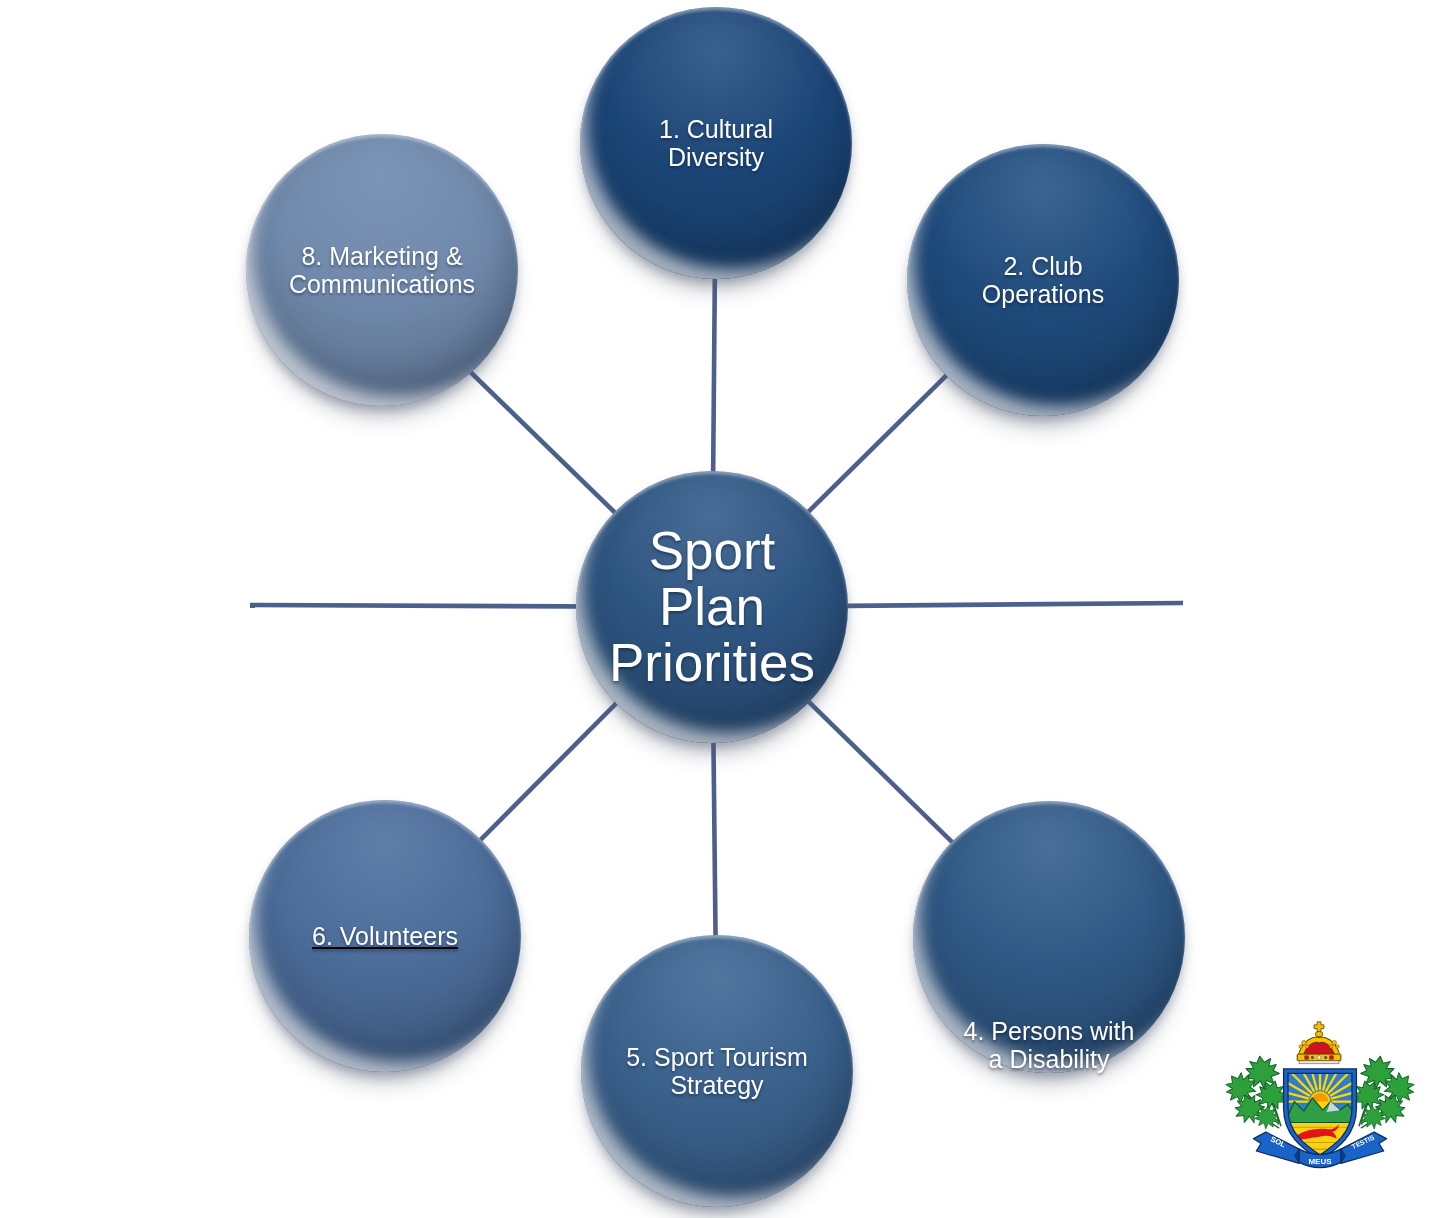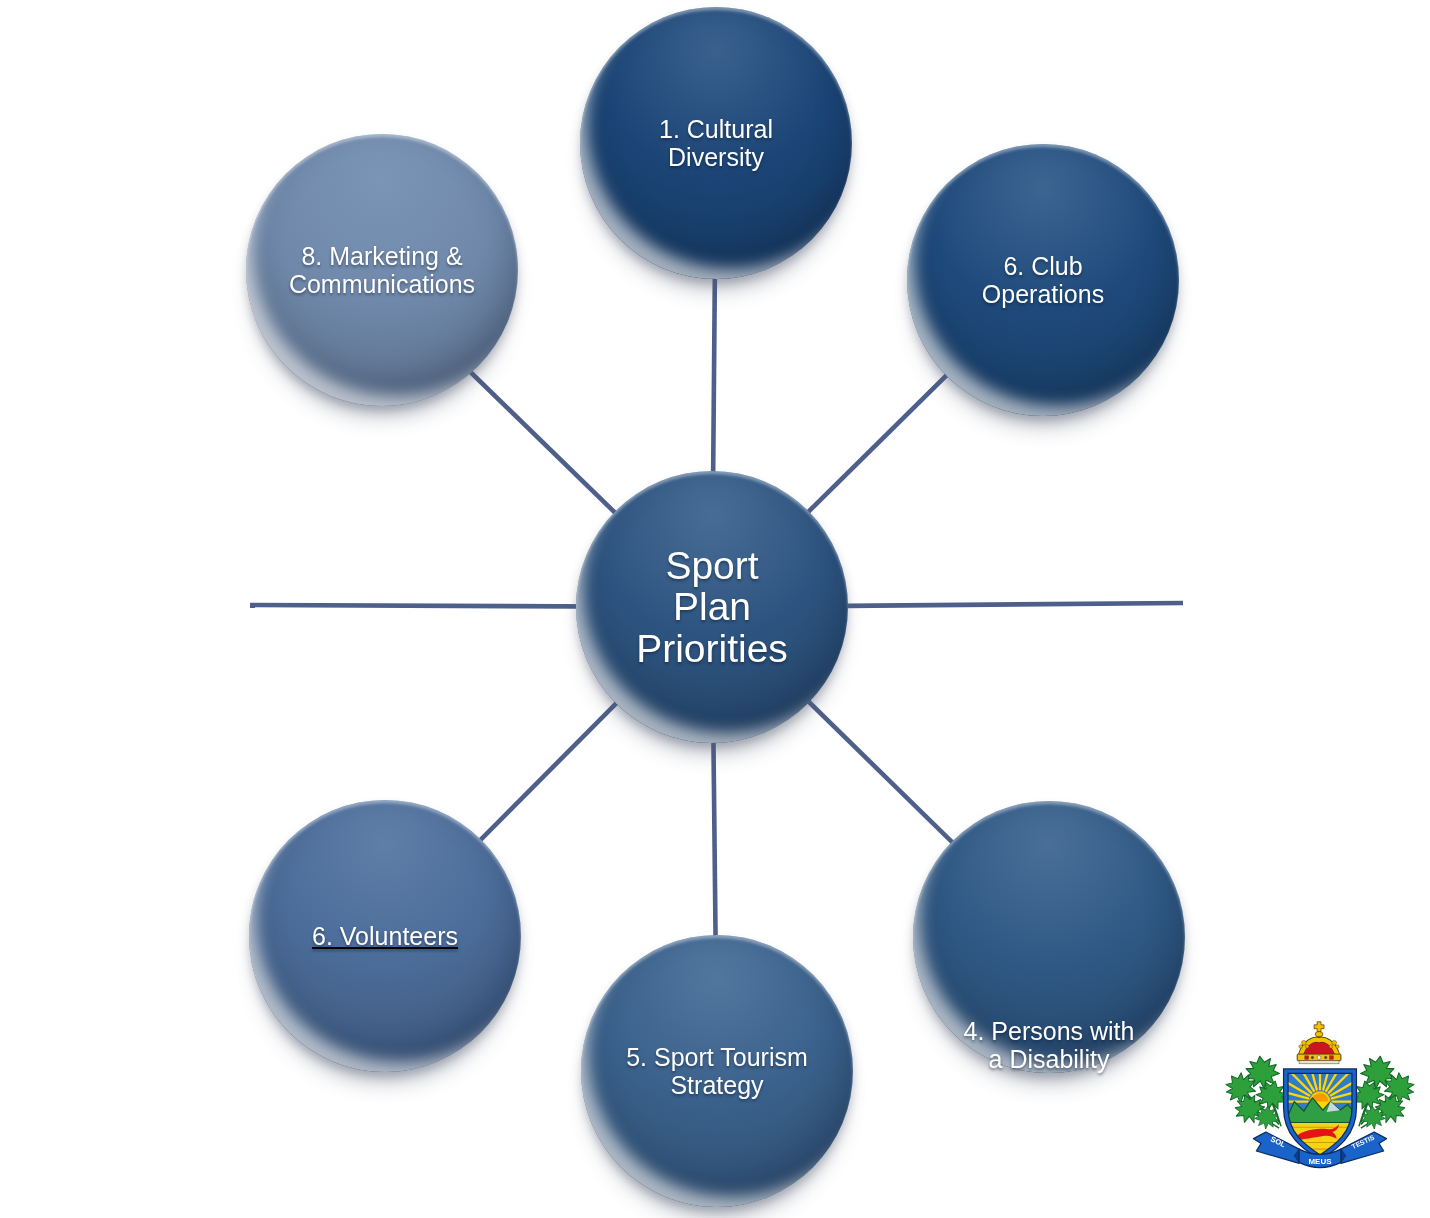--- a/index.html
+++ b/index.html
@@ -26,21 +26,21 @@
       inset 15px -18px 15px -8px rgba(255,255,255,.62),
       inset 0 -20px 34px rgba(10,25,50,.28);
     display:flex;align-items:center;justify-content:center;
     text-align:center;
   }
   .node .label{
     color:#ffffff;font-size:25px;line-height:1.12;white-space:pre-line;
     text-shadow:0 2px 3px rgba(8,20,40,.45);
     padding:0 14px;
   }
-  .node.center .label{font-size:39px;line-height:1.06;}
+  .node.center .label{font-size:53px;line-height:1.06;}
 
   .center{left:576px;top:471px;}
   .n1{left:580px;top:7px;}
   .n2{left:907px;top:144px;}
   .n3{left:1047px;top:467px;}
   .n4{left:913px;top:801px;align-items:flex-end;}
   .n5{left:581px;top:935px;}
   .n6{left:249px;top:800px;text-decoration:underline;}
   .n7{left:114px;top:469px;}
   .n8{left:246px;top:134px;}
@@ -63,21 +63,21 @@
     <line x1="712" y1="607" x2="385" y2="936" stroke-width="4.6" stroke="#4d5f8a"></line>
     <line x1="712" y1="607" x2="250" y2="605" stroke-width="4.6" stroke="#4d5f8a"></line>
     <line x1="712" y1="607" x2="382" y2="286" stroke-width="4.6" stroke="#4d5f8a"></line>
   </svg>
 
   <div class="node n1" style="--c: #1b4576;">
     <span class="label">1. Cultural
 Diversity</span>
   </div>
   <div class="node n2" style="--c: #1e4a7b;">
-    <span class="label">6. Club
+    <span class="label">2. Club
 Operations</span>
   </div>
   <div class="node n4" style="--c: #2f5884;">
     <span class="label">4. Persons with
 a Disability</span>
   </div>
   <div class="node n5" style="--c: #3a618c;">
     <span class="label">5. Sport Tourism
 Strategy</span>
   </div>

